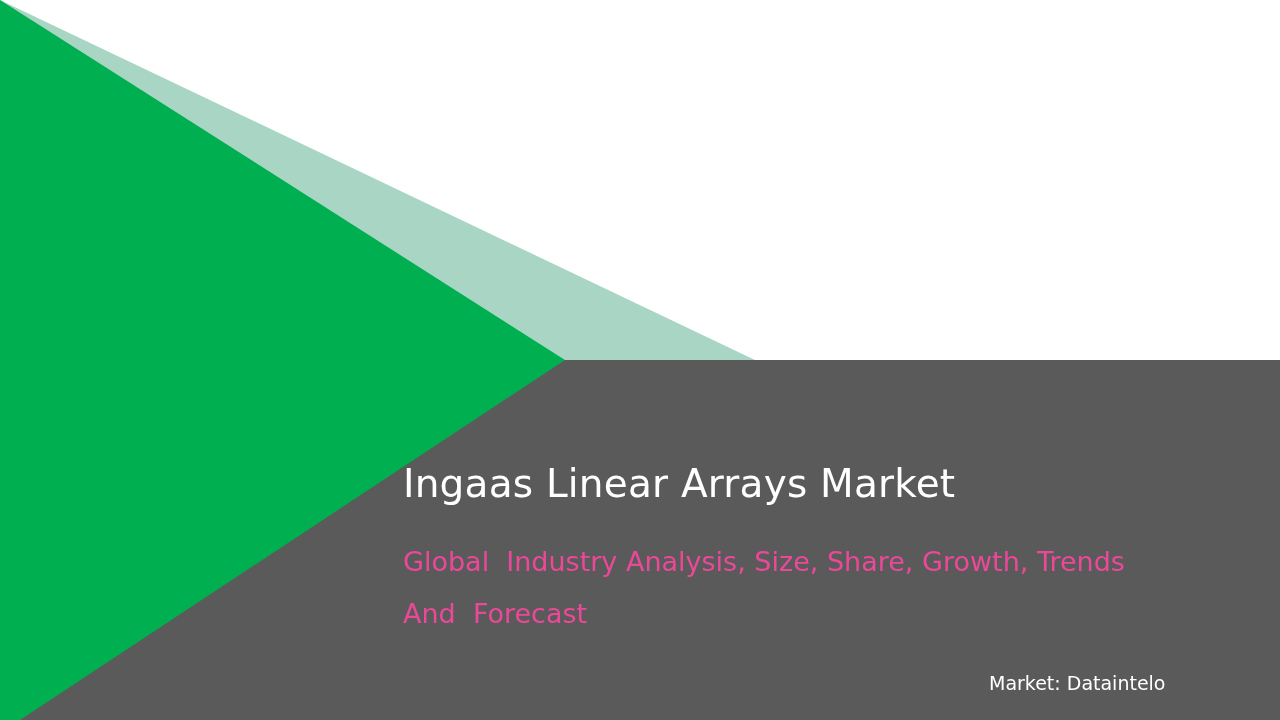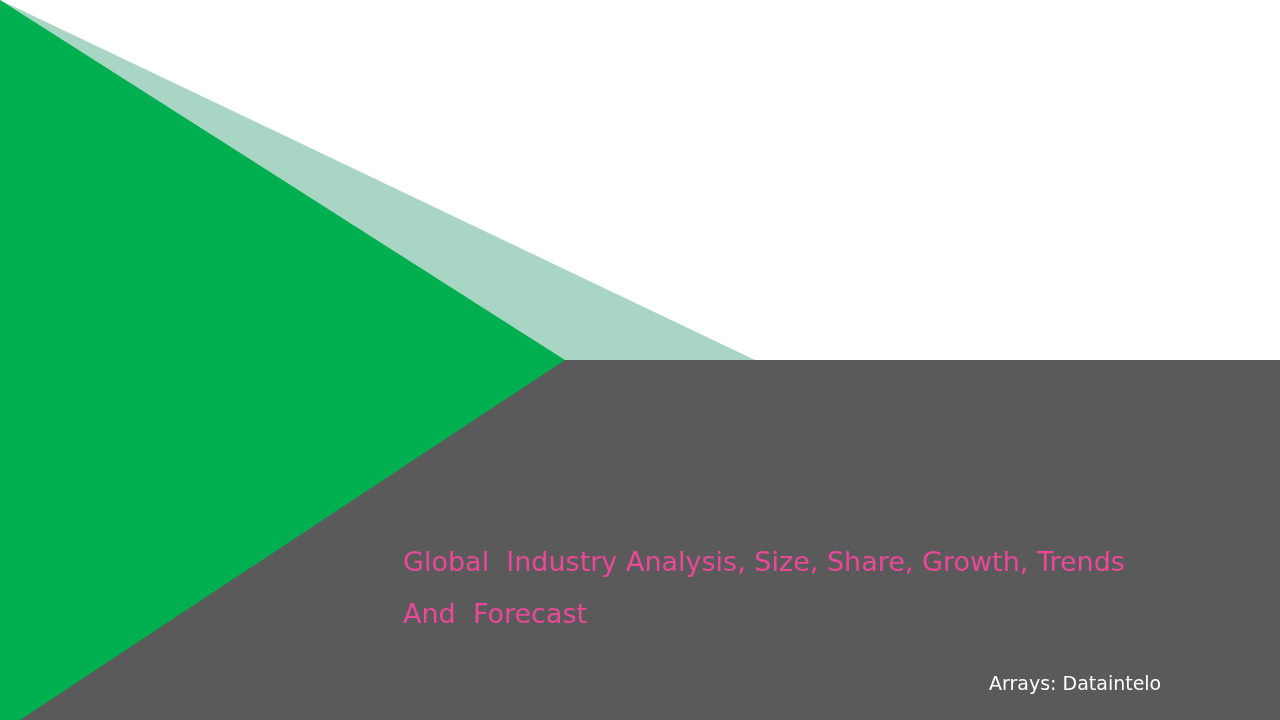--- a/index.html
+++ b/index.html
@@ -96,19 +96,20 @@
     <polygon points="0,0 565,360 0,360" fill="#00b050"></polygon>
   </svg>
 
   <div id="gray-panel"></div>
 
   <svg id="green-lower" viewBox="0 0 1280 360" preserveAspectRatio="none">
     <polygon points="0,0 565,0 20,360 0,360" fill="#00b050"></polygon>
   </svg>
 
   <div id="text-layer">
+    <h1 id="title">Ingaas Linear Arrays Market</h1>
 
     <p id="subtitle">Global  Industry Analysis, Size, Share, Growth, Trends And  Forecast</p>
 
-    <p id="author">Arrays: Dataintelo</p>
+    <p id="author">Market: Dataintelo</p>
   </div>
 
 </div>
 
 </body></html>

